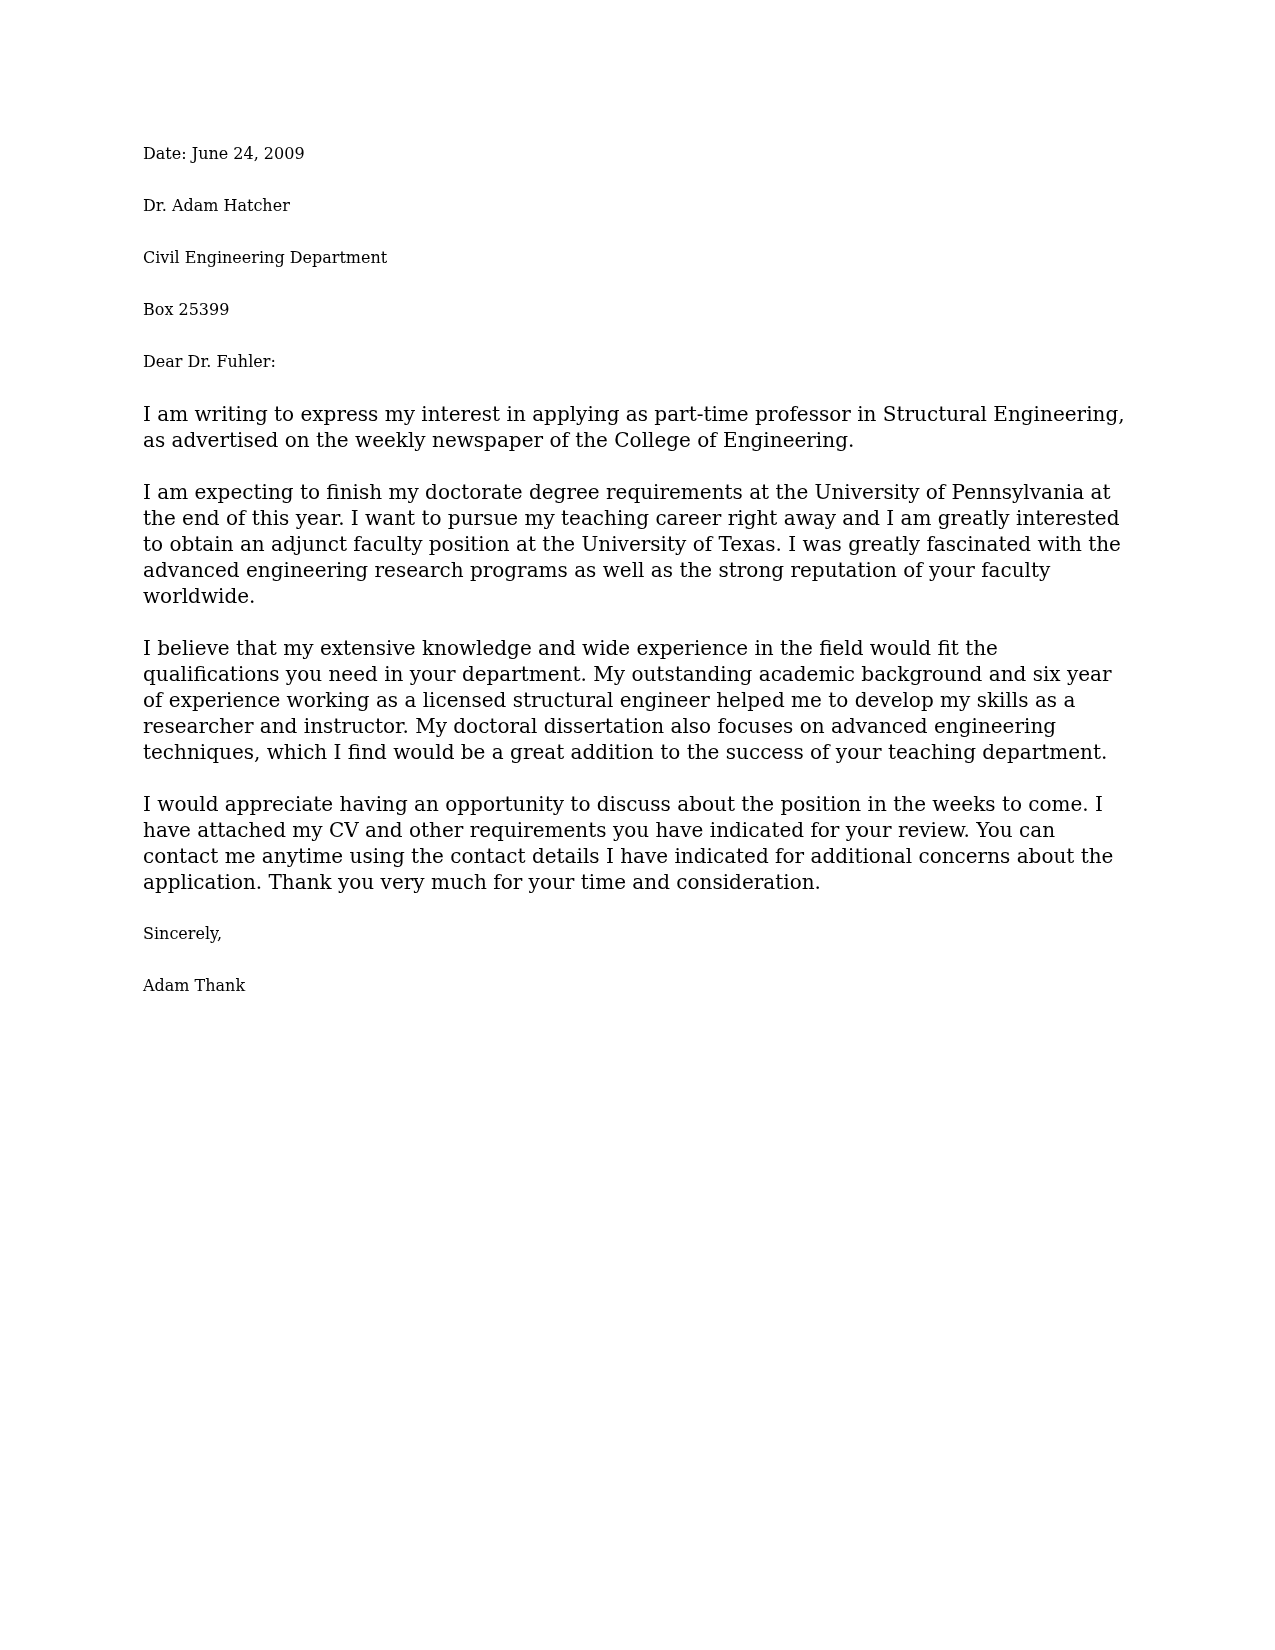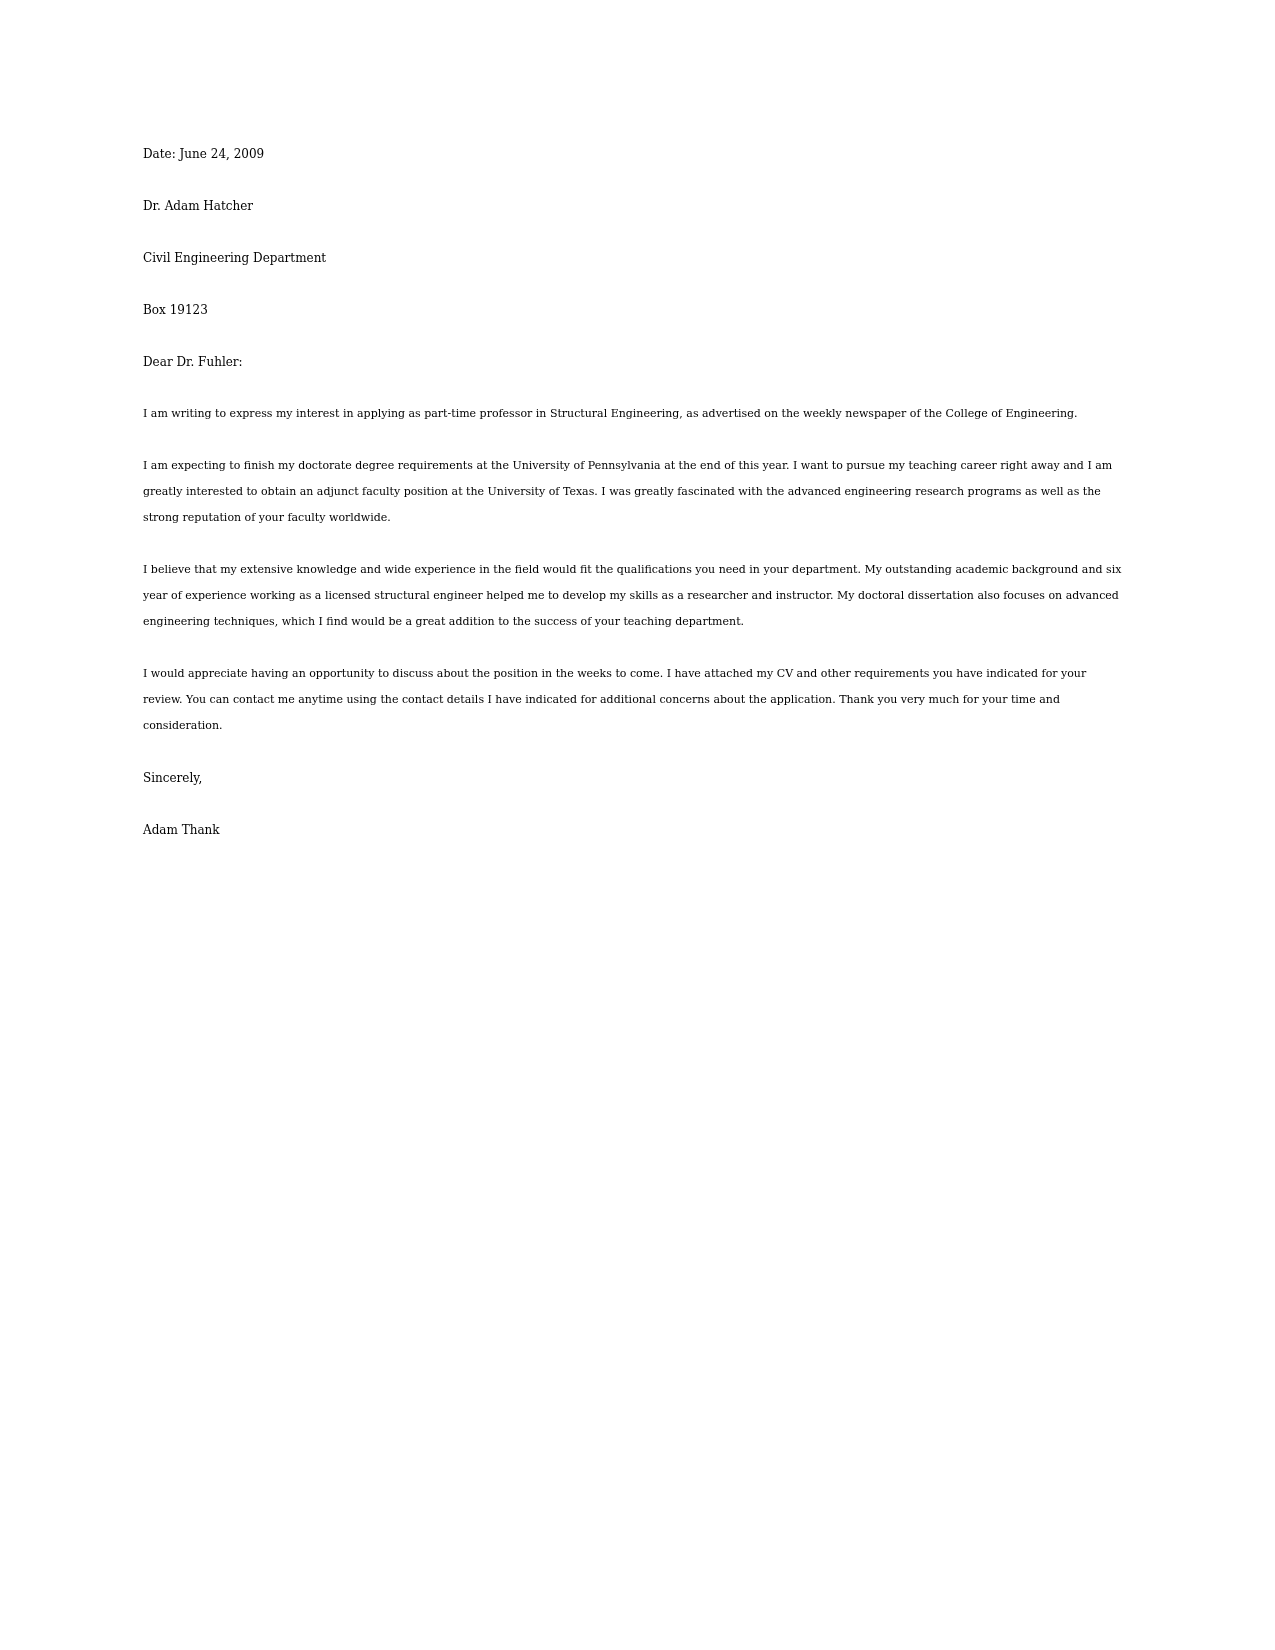--- a/index.html
+++ b/index.html
@@ -19,41 +19,41 @@
     top: 0;
     left: 0;
     width: 1275px;
     height: 1650px;
     background: #ffffff;
     box-sizing: border-box;
     padding: 141px 147px 0 143px;
   }
   .line {
     margin: 0 0 26px 0;
-    font-size: 12px;
+    font-size: 16px;
     line-height: 26px;
     white-space: pre;
   }
   .para {
     margin: 0 0 26px 0;
-    font-size: 11px;
+    font-size: 20px;
     line-height: 26px;
     max-width: 985px;
   }
 </style>
 </head>
 <body>
 
 <div class="page">
 
   <p class="line">Date: June 24, 2009</p>
 
   <p class="line">Dr. Adam Hatcher</p>
   <p class="line">Civil Engineering Department</p>
-  <p class="line">Box 19123</p>
+  <p class="line">Box 25399</p>
 
   <p class="line">Dear Dr. Fuhler:</p>
 
   <p class="para">I am writing to express my interest in applying as part-time professor in Structural Engineering, as advertised on the weekly newspaper of the College of Engineering.</p>
   <p class="para">I am expecting to finish my doctorate degree requirements at the University of Pennsylvania at the end of this year. I want to pursue my teaching career right away and I am greatly interested to obtain an adjunct faculty position at the University of Texas. I was greatly fascinated with the advanced engineering research programs as well as the strong reputation of your faculty worldwide.</p>
   <p class="para">I believe that my extensive knowledge and wide experience in the field would fit the qualifications you need in your department. My outstanding academic background and six year of experience working as a licensed structural engineer helped me to develop my skills as a researcher and instructor. My doctoral dissertation also focuses on advanced engineering techniques, which I find would be a great addition to the success of your teaching department.</p>
   <p class="para">I would appreciate having an opportunity to discuss about the position in the weeks to come. I have attached my CV and other requirements you have indicated for your review. You can contact me anytime using the contact details I have indicated for additional concerns about the application. Thank you very much for your time and consideration.</p>
 
   <p class="line">Sincerely,</p>
   <p class="line">Adam Thank</p>

